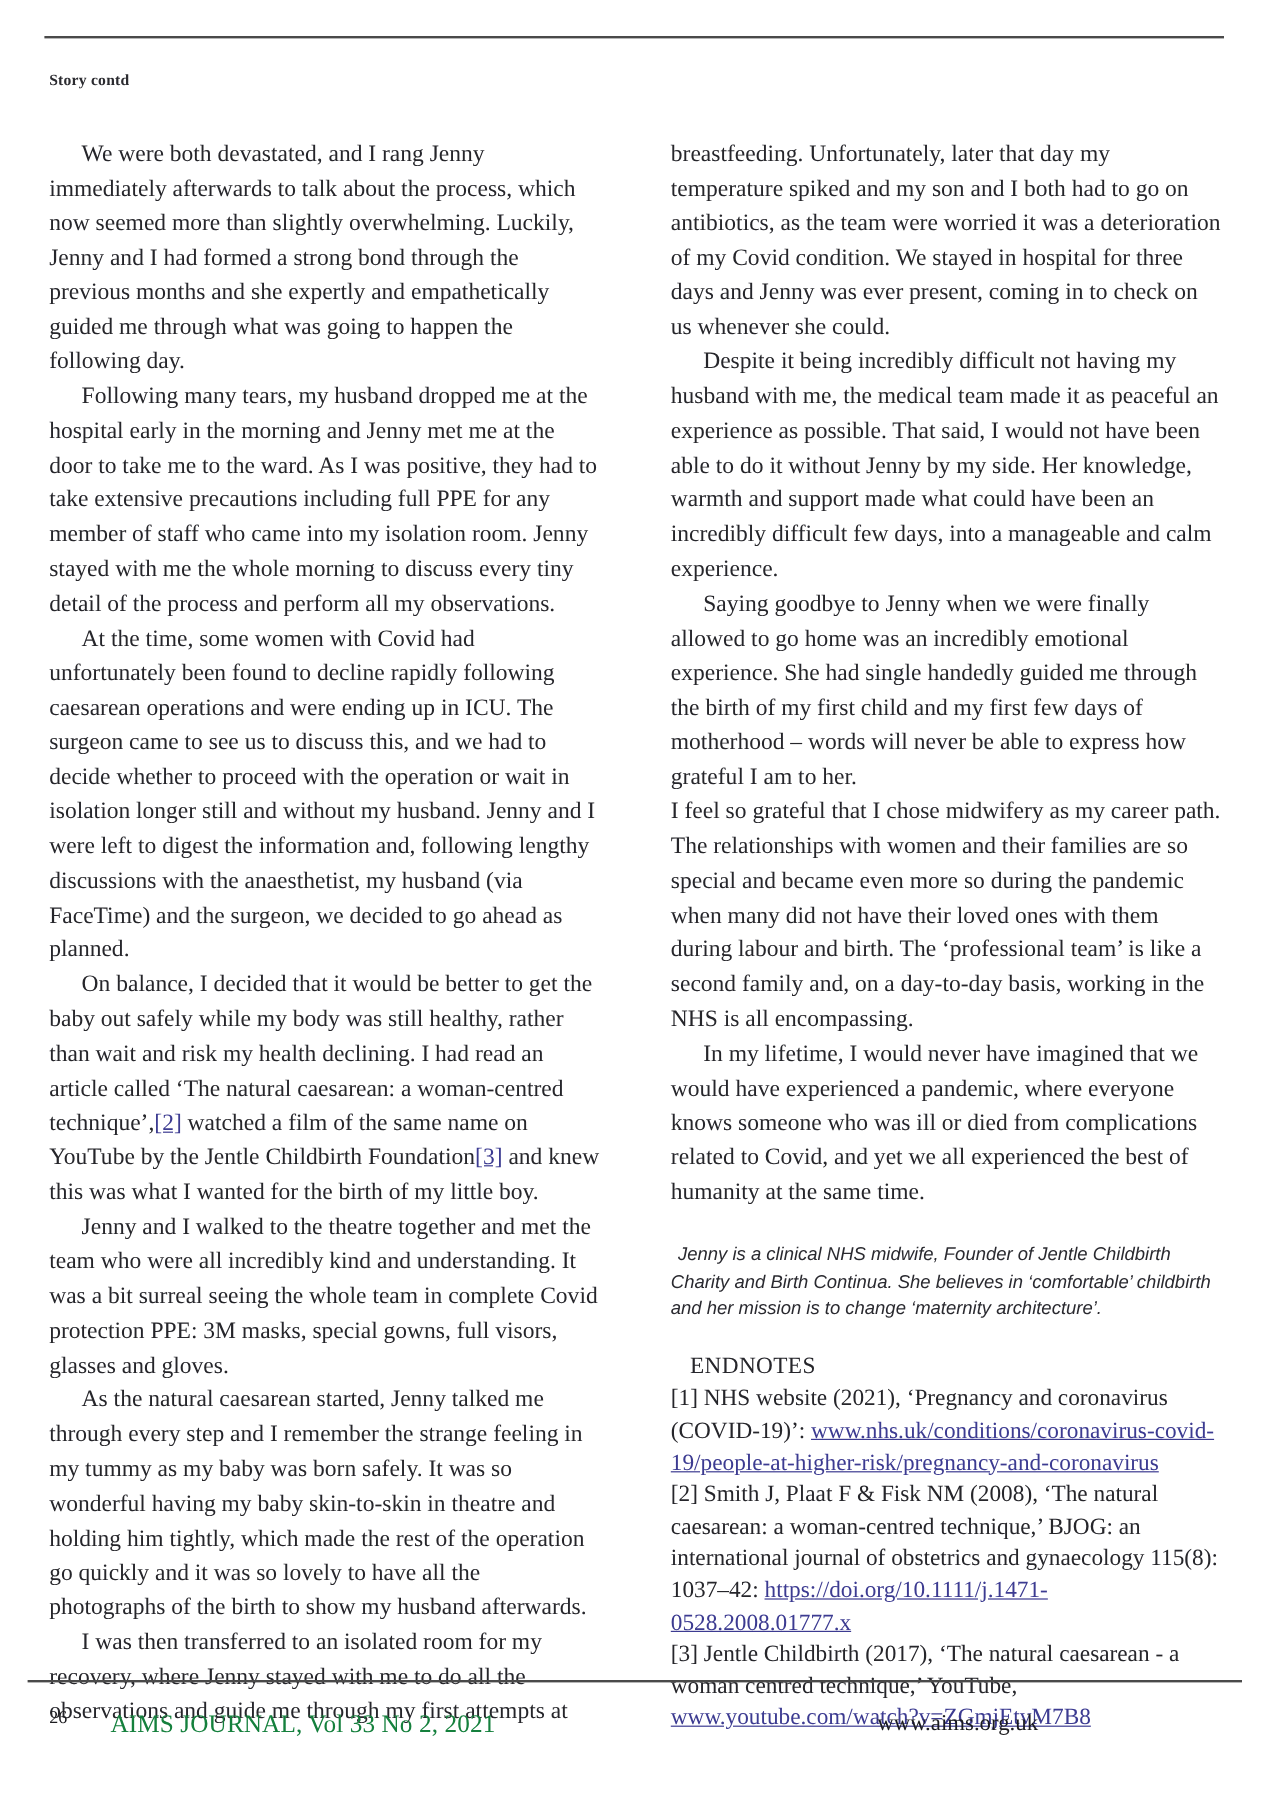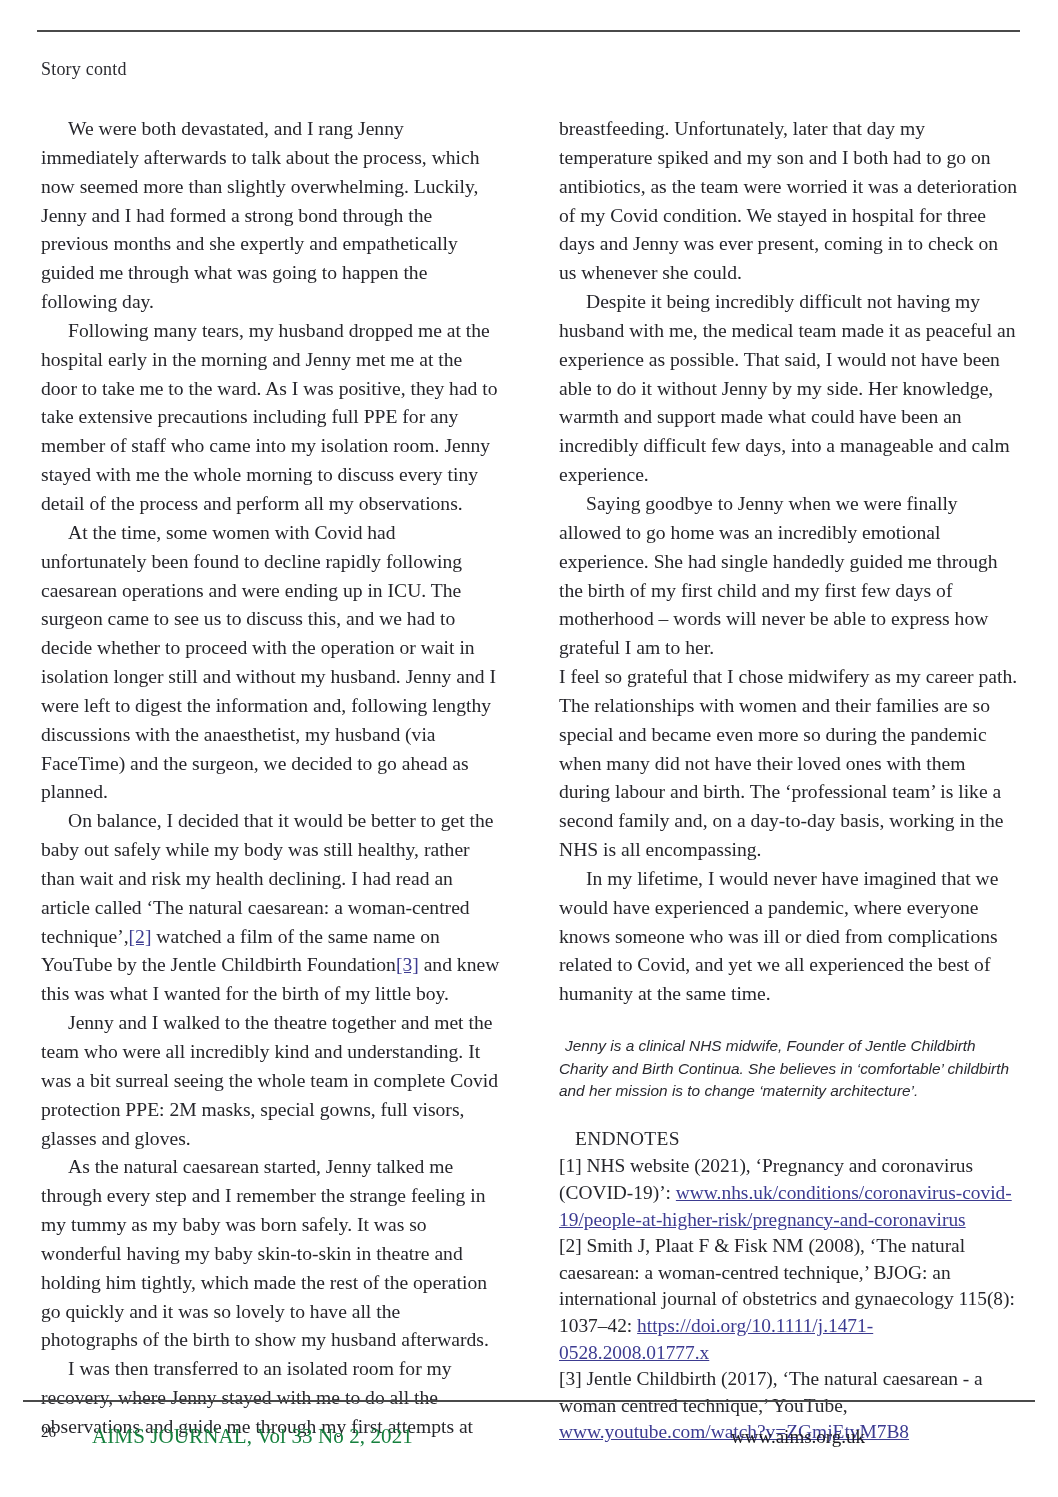--- a/index.html
+++ b/index.html
@@ -33,23 +33,24 @@
     width: 983px;
     height: 2px;
     background: #4a4a4a;
   }
 
   
   .running-head {
     position: absolute;
     left: 41px;
     top: 59px;
-    font-size: 18px;
+    font-size: 13px;
     letter-spacing: 0.2px;
     color: #2b2b30;
+    font-weight: bold;
   }
 
   
   .columns {
     position: absolute;
     left: 41px;
     top: 115px;
     width: 978px;
     height: 1255px;
   }
@@ -170,21 +171,21 @@
   <div class="columns">
 
     <div class="col col-left">
 
       <p class="body">We were both devastated, and I rang Jenny immediately afterwards to talk about the process, which now seemed more than slightly overwhelming. Luckily, Jenny and I had formed a strong bond through the previous months and she expertly and empathetically guided me through what was going to happen the following day.</p>
       <p class="body">Following many tears, my husband dropped me at the hospital early in the morning and Jenny met me at the door to take me to the ward. As I was positive, they had to take extensive precautions including full PPE for any member of staff who came into my isolation room. Jenny stayed with me the whole morning to discuss every tiny detail of the process and perform all my observations.</p>
       <p class="body">At the time, some women with Covid had unfortunately been found to decline rapidly following caesarean operations and were ending up in ICU. The surgeon came to see us to discuss this, and we had to decide whether to proceed with the operation or wait in isolation longer still and without my husband. Jenny and I were left to digest the information and, following lengthy discussions with the anaesthetist, my husband (via FaceTime) and the surgeon, we decided to go ahead as planned.</p>
 
       <p class="body"><span>On balance, I decided that it would be better to get the baby out safely while my body was still healthy, rather than wait and risk my health declining. I had read an article called ‘The natural caesarean: a woman-centred technique’,</span><a href="#endnote-2" class="inline-ref">[2]</a><span> watched a film of the same name on YouTube by the Jentle Childbirth Foundation</span><a href="#endnote-3" class="inline-ref">[3]</a><span> and knew this was what I wanted for the birth of my little boy.</span></p>
 
-      <p class="body">Jenny and I walked to the theatre together and met the team who were all incredibly kind and understanding. It was a bit surreal seeing the whole team in complete Covid protection PPE: 2M masks, special gowns, full visors, glasses and gloves.</p>
+      <p class="body">Jenny and I walked to the theatre together and met the team who were all incredibly kind and understanding. It was a bit surreal seeing the whole team in complete Covid protection PPE: 3M masks, special gowns, full visors, glasses and gloves.</p>
       <p class="body">As the natural caesarean started, Jenny talked me through every step and I remember the strange feeling in my tummy as my baby was born safely. It was so wonderful having my baby skin-to-skin in theatre and holding him tightly, which made the rest of the operation go quickly and it was so lovely to have all the photographs of the birth to show my husband afterwards.</p>
       <p class="body">I was then transferred to an isolated room for my recovery, where Jenny stayed with me to do all the observations and guide me through my first attempts at</p>
 
     </div>
 
     <div class="col col-right">
 
       <p class="body cont">breastfeeding. Unfortunately, later that day my temperature spiked and my son and I both had to go on antibiotics, as the team were worried it was a deterioration of my Covid condition. We stayed in hospital for three days and Jenny was ever present, coming in to check on us whenever she could.</p>
       <p class="body">Despite it being incredibly difficult not having my husband with me, the medical team made it as peaceful an experience as possible. That said, I would not have been able to do it without Jenny by my side. Her knowledge, warmth and support made what could have been an incredibly difficult few days, into a manageable and calm experience.</p>
       <p class="body">Saying goodbye to Jenny when we were finally allowed to go home was an incredibly emotional experience. She had single handedly guided me through the birth of my first child and my first few days of motherhood – words will never be able to express how grateful I am to her.</p>

